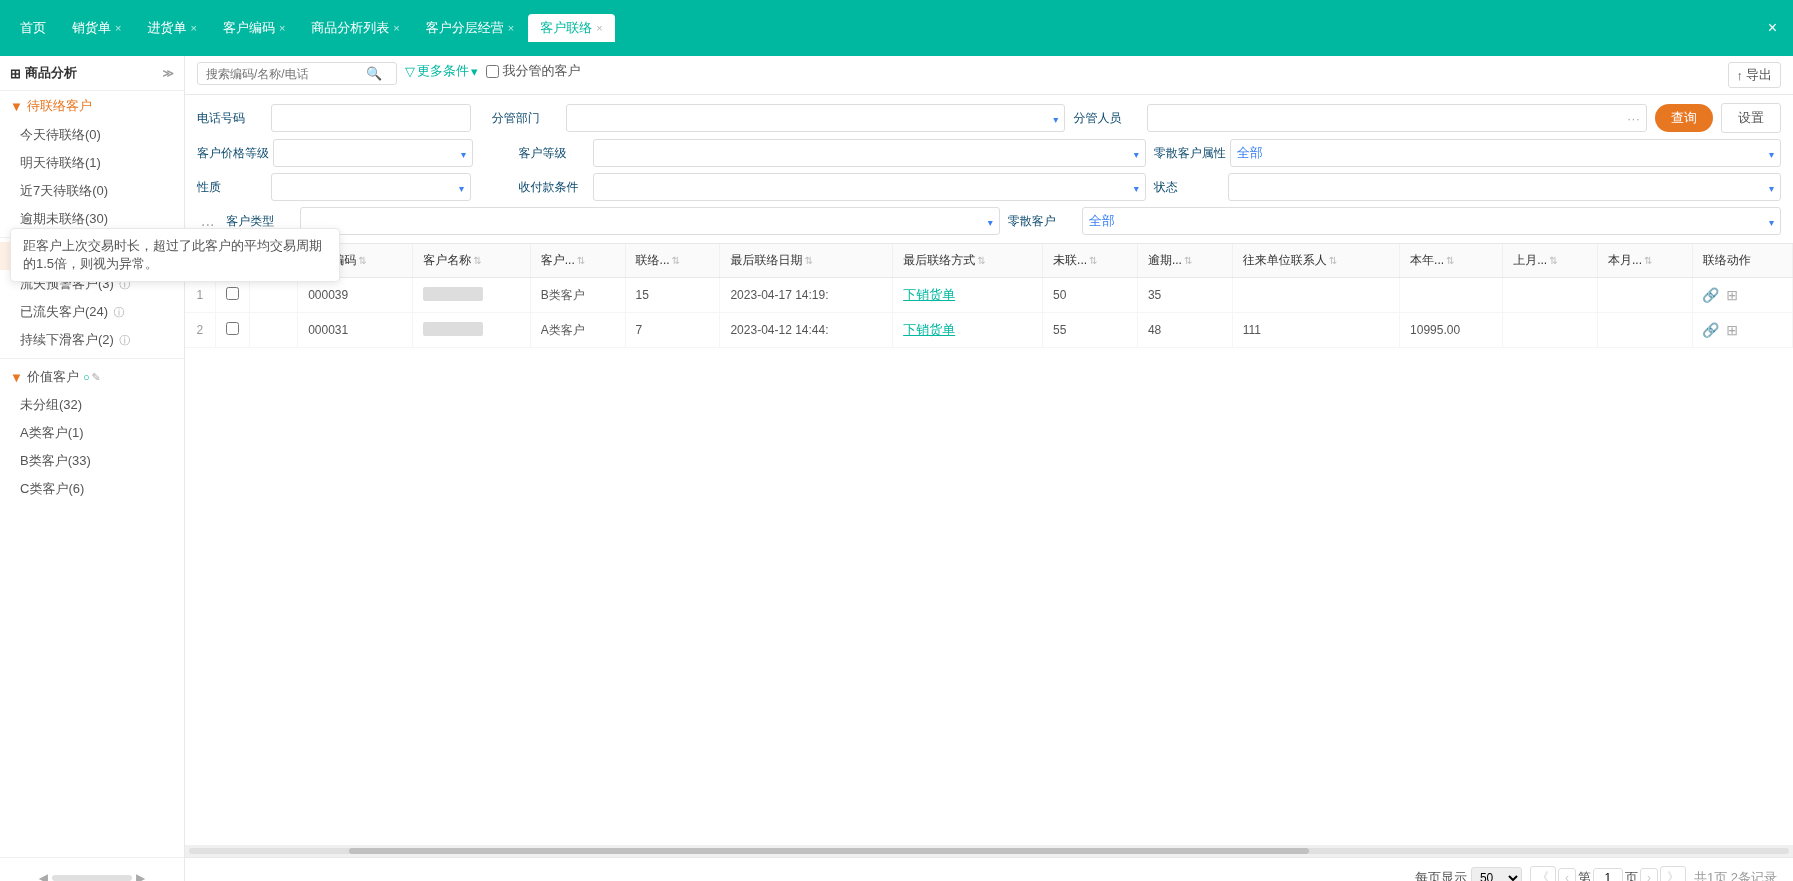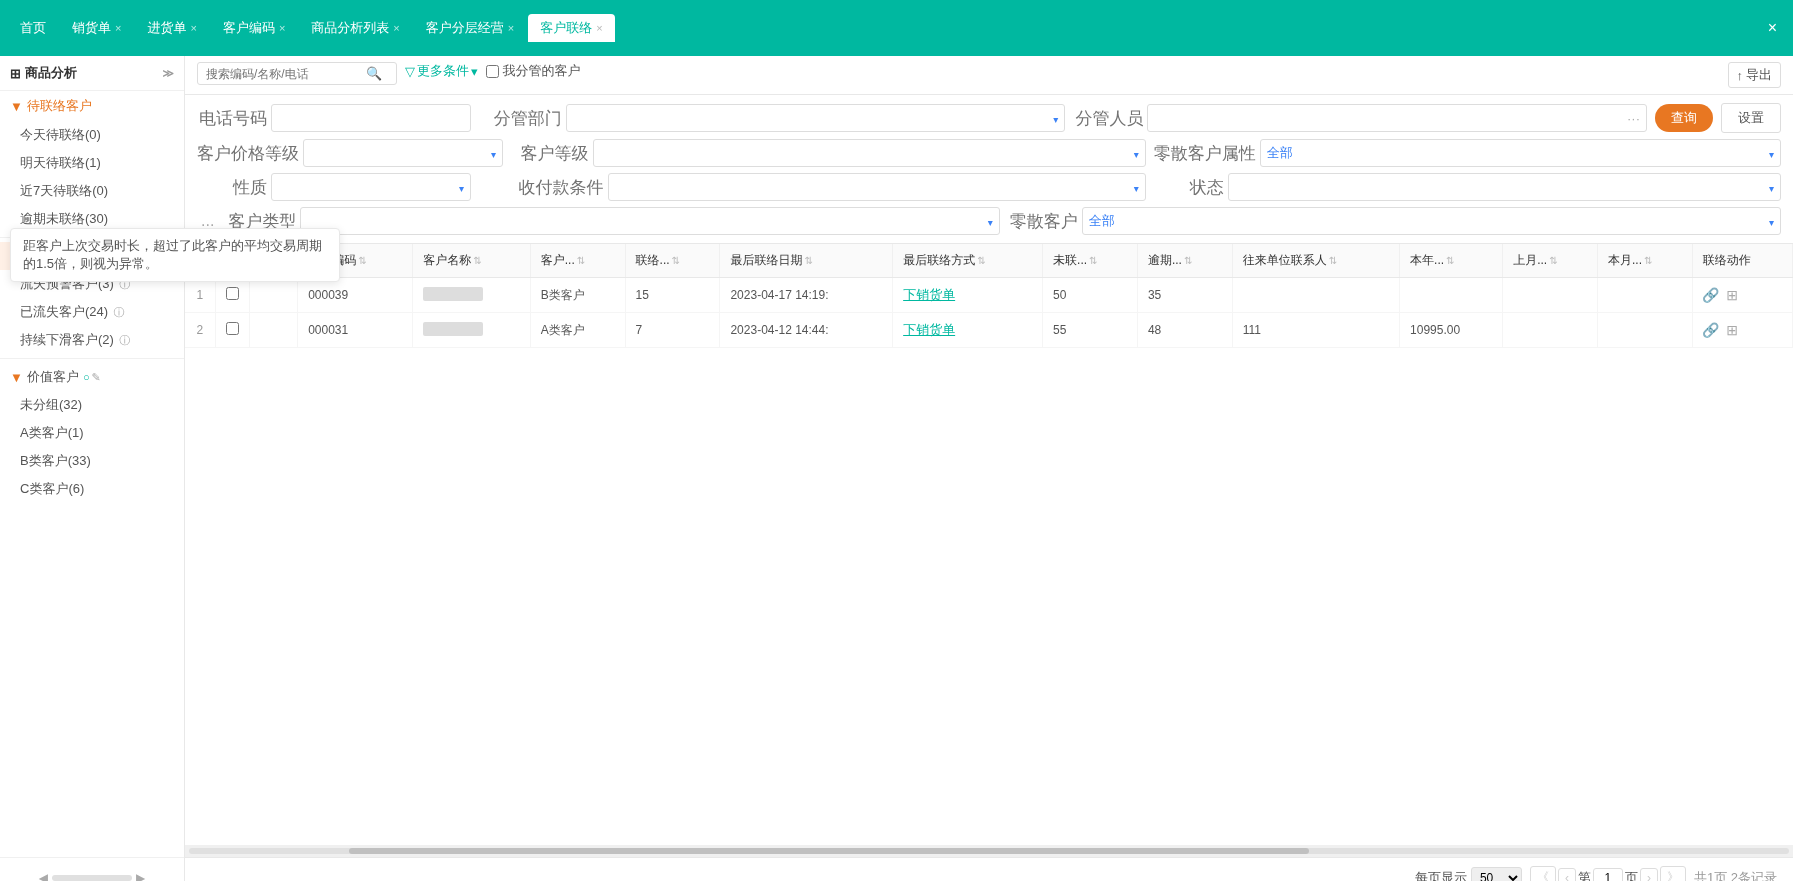--- a/index.html
+++ b/index.html
@@ -42,21 +42,21 @@
     .filter-more { display: flex; align-items: center; color: #00b8a0; cursor: pointer; gap: 2px; font-size: 12px; }
     .filter-checkbox { display: flex; align-items: center; gap: 4px; font-size: 12px; color: #555; }
     .filter-checkbox input { cursor: pointer; }
     .export-btn { margin-left: auto; display: flex; align-items: center; gap: 3px; color: #555; cursor: pointer; font-size: 12px; border: 1px solid #ddd; padding: 3px 8px; border-radius: 3px; background: #fff; }
 
     
     .adv-filter { background: #fff; border-bottom: 1px solid #e8e8e8; padding: 8px 12px; }
     .filter-row { display: flex; align-items: center; gap: 8px; margin-bottom: 6px; }
     .filter-row:last-child { margin-bottom: 0; }
     .filter-item { display: flex; align-items: center; gap: 4px; flex: 1; min-width: 0; }
-    .filter-label { color: #737373; font-size: 17px; white-space: nowrap; min-width: 70px; text-align: right; }
+    .filter-label { color: #0c4a6e; font-size: 12px; white-space: nowrap; min-width: 70px; }
     .filter-select { flex: 1; border: 1px solid #ddd; border-radius: 3px; padding: 4px 6px; font-size: 12px; outline: none; background: #fff; display: flex; align-items: center; justify-content: space-between; cursor: pointer; height: 28px; min-width: 120px; }
     .filter-select span { color: #3b82f6; }
     .filter-input { flex: 1; border: 1px solid #ddd; border-radius: 3px; padding: 4px 6px; font-size: 12px; outline: none; height: 28px; }
     .query-btn { background: #e87722; color: #fff; border: none; border-radius: 14px; padding: 5px 16px; cursor: pointer; font-size: 13px; }
     .settings-btn { background: #fff; color: #555; border: 1px solid #ddd; border-radius: 3px; padding: 5px 16px; cursor: pointer; font-size: 13px; }
     .filter-dots { color: #aaa; cursor: pointer; font-size: 16px; padding: 0 4px; }
 
     
     .table-area { flex: 1; overflow: auto; background: #fff; margin: 0; }
     .data-table { width: 100%; border-collapse: collapse; }

